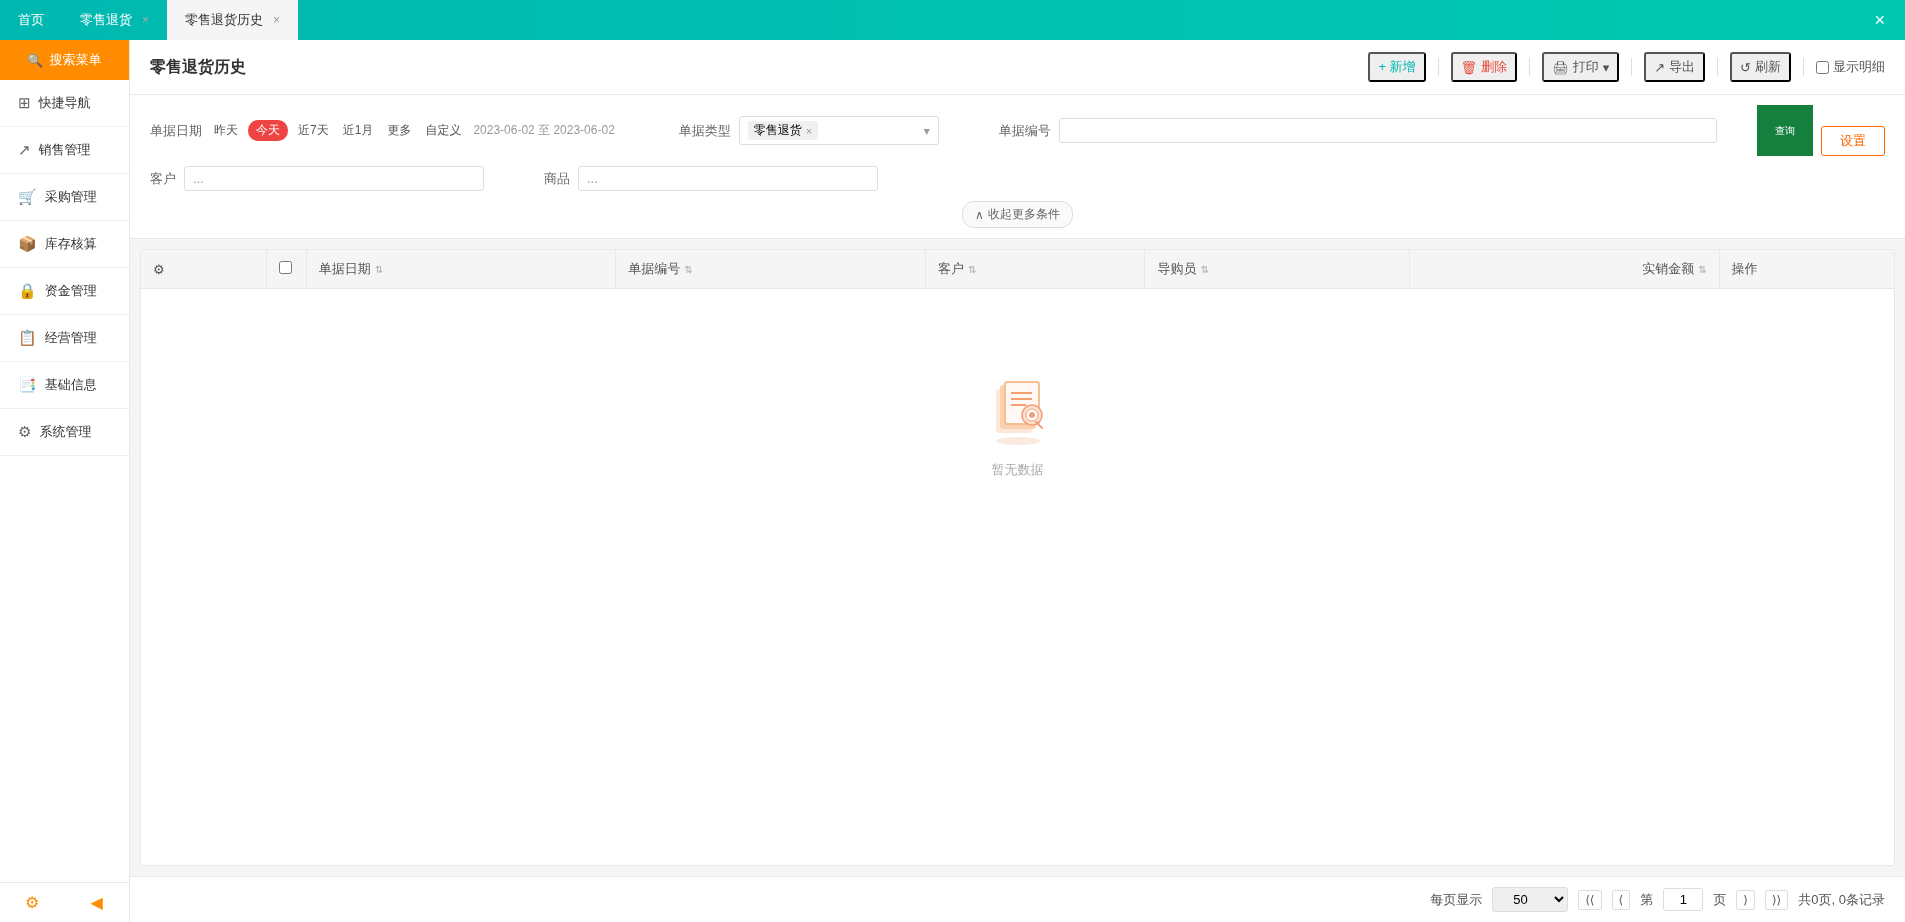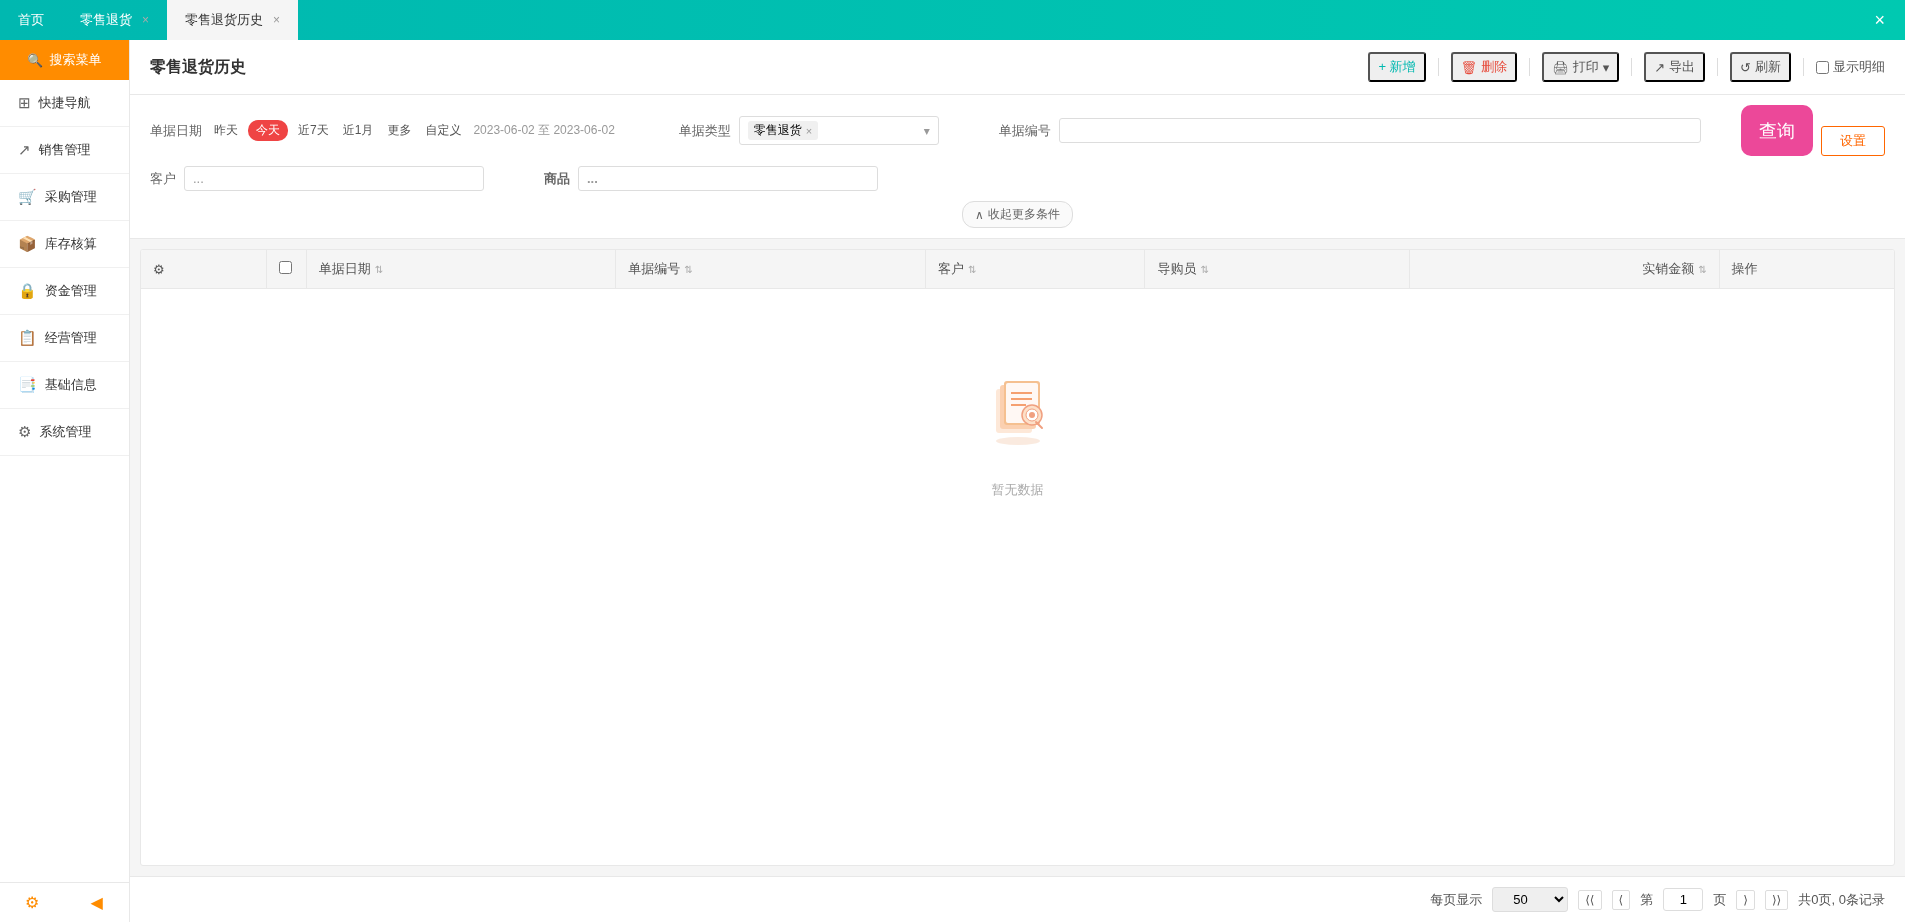--- a/index.html
+++ b/index.html
@@ -145,27 +145,27 @@
       color: #555;
       cursor: pointer;
       padding: 4px 8px;
       border-radius: 3px;
     }
     .toolbar-btn.new-btn {
       color: #00b8b0;
     }
     .toolbar-btn.delete-btn { color: #e74c3c; }
     .btn-primary {
-      background: #ec4899;
+      background: #15803d;
       color: #fff;
       border: none;
       padding: 5px 18px;
-      border-radius: 10px;
-      cursor: pointer;
-      font-size: 18px;
+      border-radius: 0;
+      cursor: pointer;
+      font-size: 10px;
     }
     .btn-secondary {
       background: #fff;
       color: #ff6600;
       border: 1px solid #ff6600;
       padding: 5px 18px;
       border-radius: 3px;
       cursor: pointer;
       font-size: 13px;
       margin-top: 21px;
@@ -318,21 +318,20 @@
     }
     .sort-icon { color: #aaa; font-size: 10px; }
     .th-settings { cursor: pointer; color: #999; }
     .th-checkbox { width: 40px; }
     .empty-state {
       display: flex;
       flex-direction: column;
       align-items: center;
       justify-content: center;
       padding: 80px 0;
-      gap: 20px;
     }
     .empty-icon {
       width: 80px;
       height: 80px;
       margin-bottom: 12px;
     }
     .empty-text {
       font-size: 13px;
       color: #aaa;
     }
@@ -525,21 +524,21 @@
 
       <div class="filter-row">
 
         <div class="filter-item">
           <span class="filter-label">客户</span>
           <div class="tag-select" style="min-width: 300px;">
             <span class="ellipsis-btn">...</span>
           </div>
         </div>
 
-        <div class="filter-item" style="margin-left: 40px; font-weight: bold;">
+        <div class="filter-item" style="margin-left: 40px;">
           <span class="filter-label">商品</span>
           <div class="tag-select" style="min-width: 300px;">
             <span class="ellipsis-btn">...</span>
           </div>
         </div>
       </div>
 
       <div class="collapse-row">
         <button class="collapse-btn">
           <span>∧</span>

